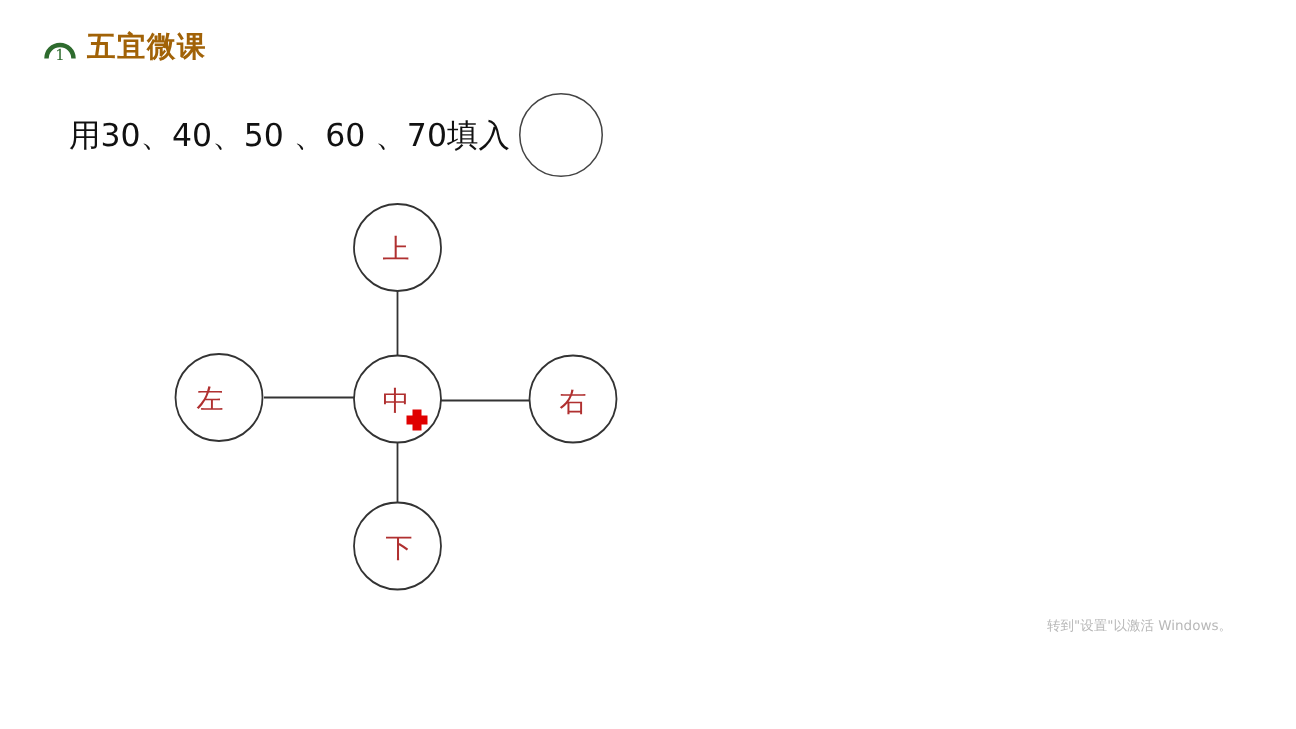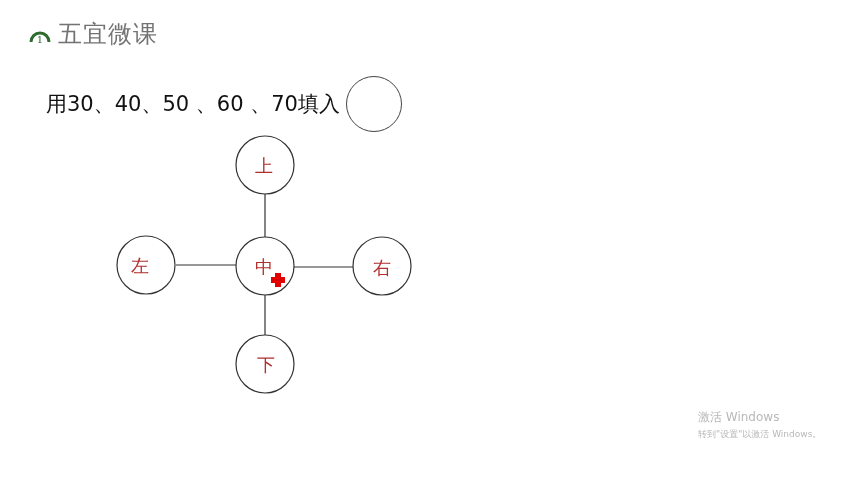--- a/index.html
+++ b/index.html
@@ -1,21 +1,21 @@
 <!DOCTYPE html>
 <html><head>
 <meta charset="utf-8">
 <style>
   html, body { margin:0; padding:0; }
   body { width:864px; height:486px; background:#ffffff; position:relative; overflow:hidden;
          font-family: "DejaVu Sans", "Liberation Sans", sans-serif; }
   .logo { position:absolute; left:28px; top:18px; display:flex; align-items:center; }
   .logo-mark { width:24px; height:24px; position:relative; }
-  .logo-text { color:#737373; font-size:24px; font-family:"DejaVu Serif", serif; margin-left:6px; letter-spacing:1px; }
-  .question { position:absolute; left:46px; top:76px; font-size:21px; color:#111; white-space:nowrap; display:flex; align-items:center; }
+  .logo-text { color:#a16207; font-size:19px; font-family:"DejaVu Serif", serif; margin-left:6px; letter-spacing:1px;font-weight:bold; }
+  .question { position:absolute; left:46px; top:62px; font-size:21px; color:#111; white-space:nowrap; display:flex; align-items:center; }
   .q-circle { display:inline-block; width:56px; height:56px; border:1.5px solid #444; border-radius:50%; margin:0 6px; box-sizing:border-box; }
   .diagram { position:absolute; left:0; top:0; width:864px; height:486px; }
   .node-label { font-family:"DejaVu Serif", serif; font-size:18px; fill:#b03030; }
   .watermark { position:absolute; left:698px; top:409px; color:#b8b8b8; }
   .wm1 { font-size:12px; }
   .wm2 { font-size:9px; margin-top:2px; }
 </style>
 </head>
 <body>
 
@@ -49,15 +49,14 @@
   <text class="node-label" x="264" y="273" text-anchor="middle">中</text>
   <text class="node-label" x="382" y="274" text-anchor="middle">右</text>
   <text class="node-label" x="266" y="371" text-anchor="middle">下</text>
   <g fill="#e00000">
     <rect x="275" y="273" width="6" height="14"></rect>
     <rect x="271" y="277" width="14" height="6"></rect>
   </g>
 </svg>
 
 <div class="watermark">
-  <div class="wm1">激活 Windows</div>
   <div class="wm2">转到"设置"以激活 Windows。</div>
 </div>
 
 </body></html>

